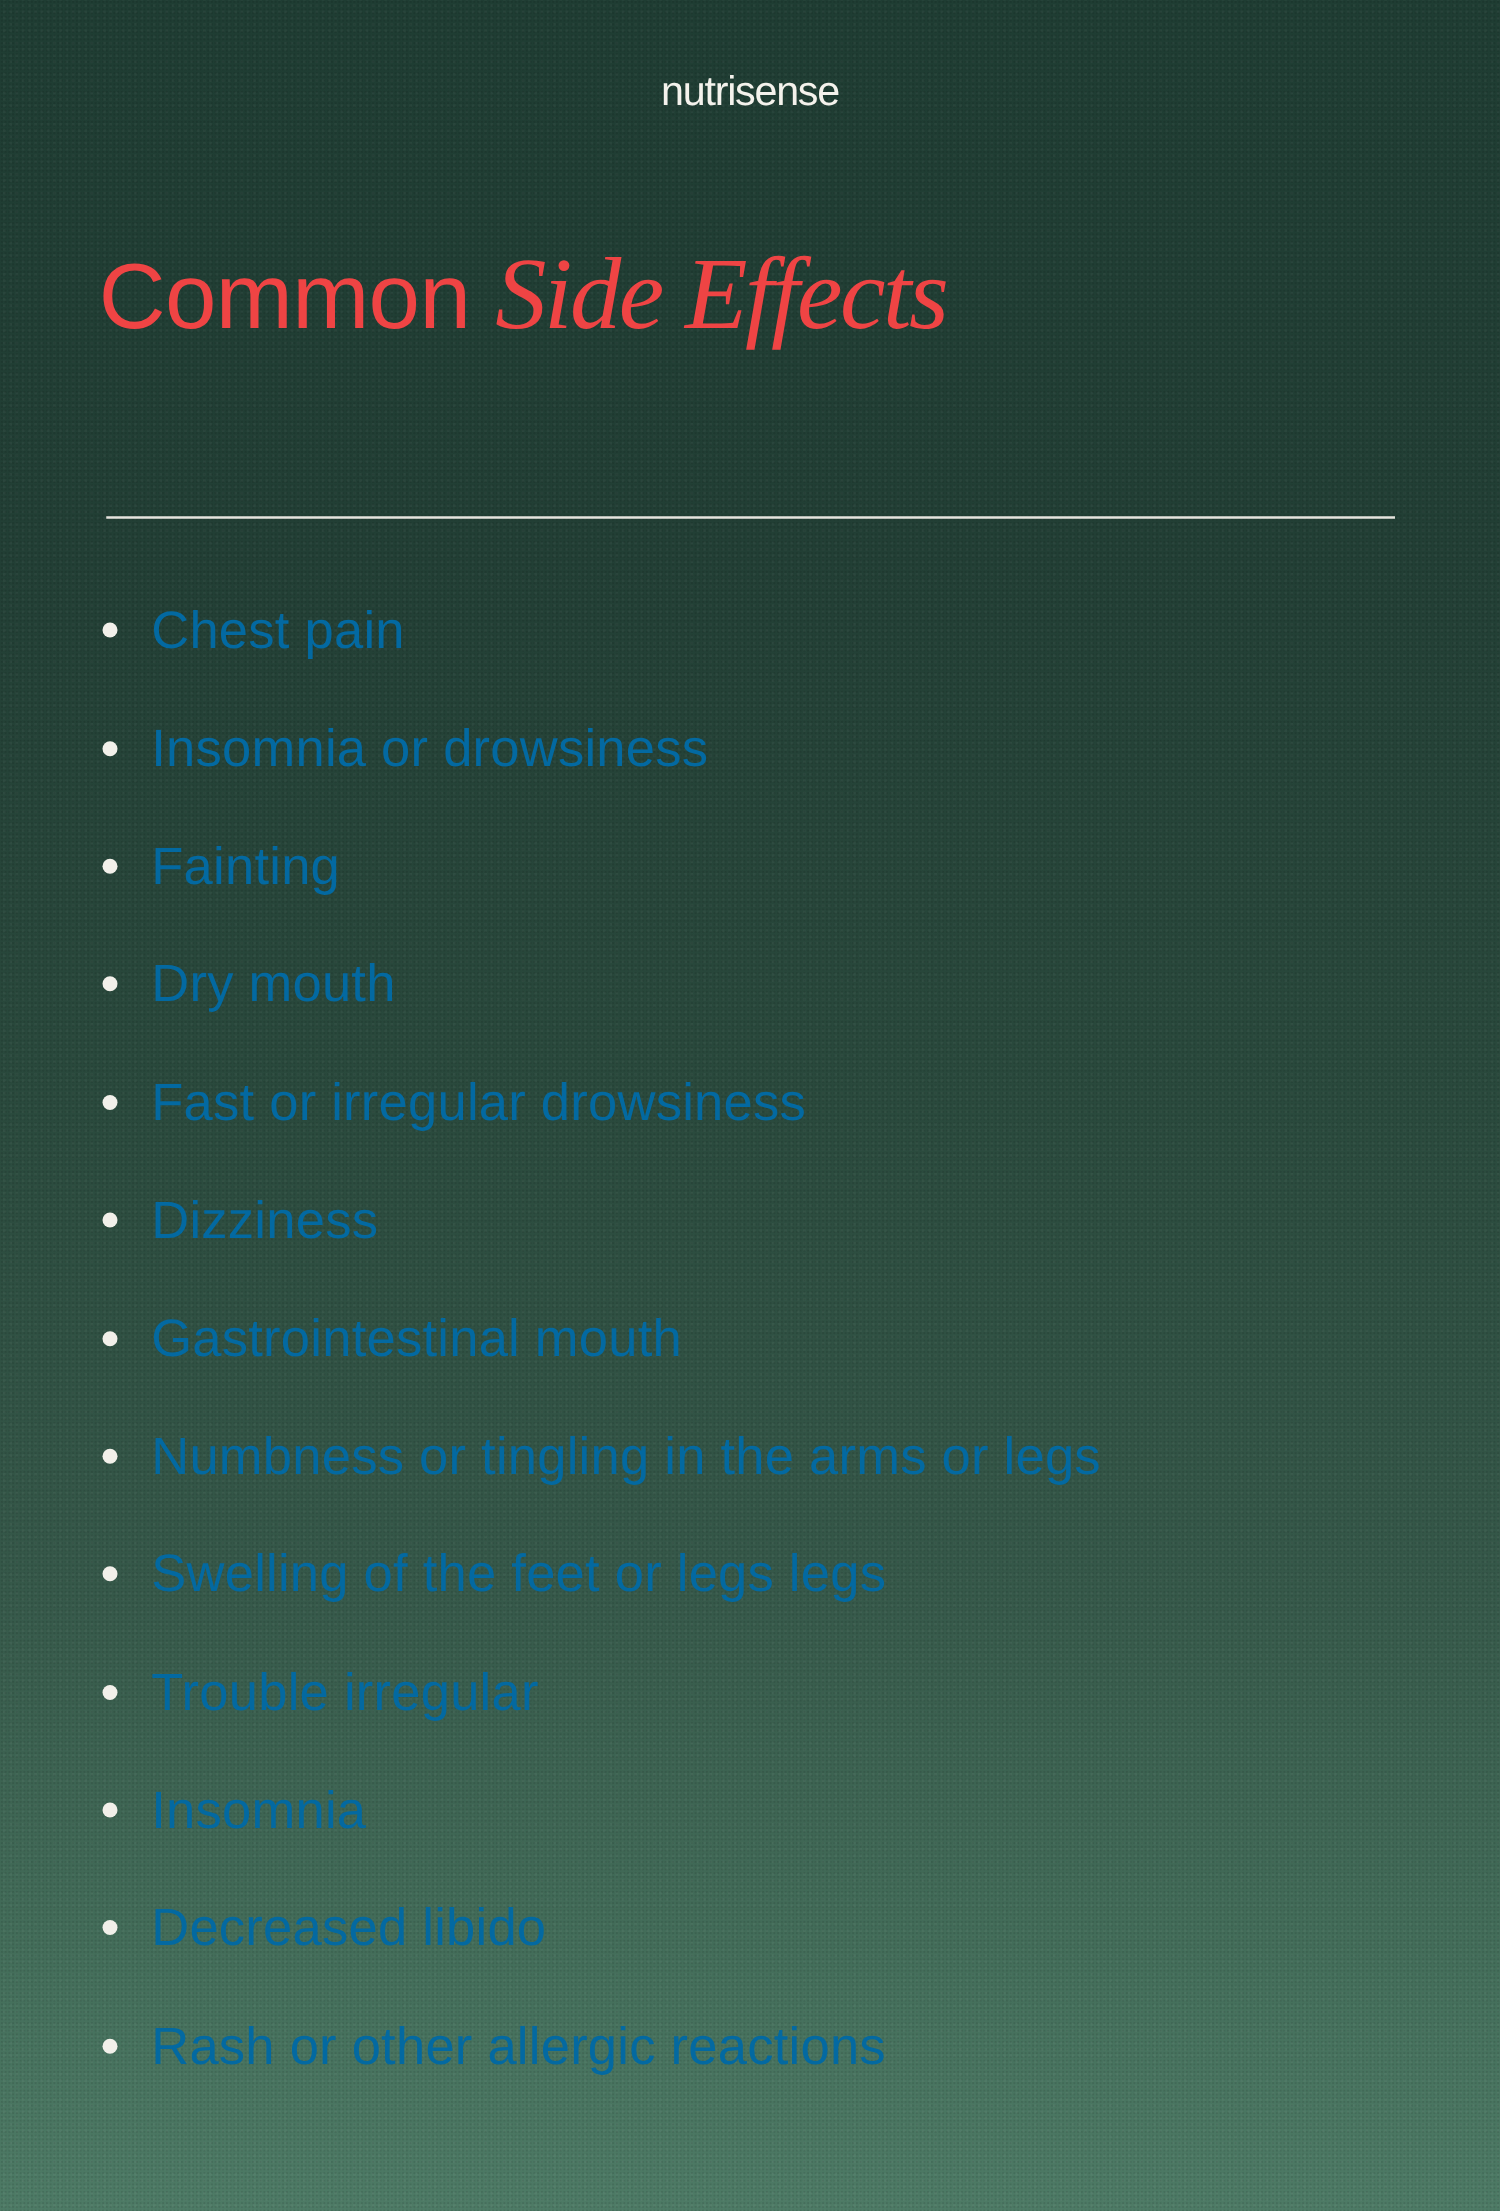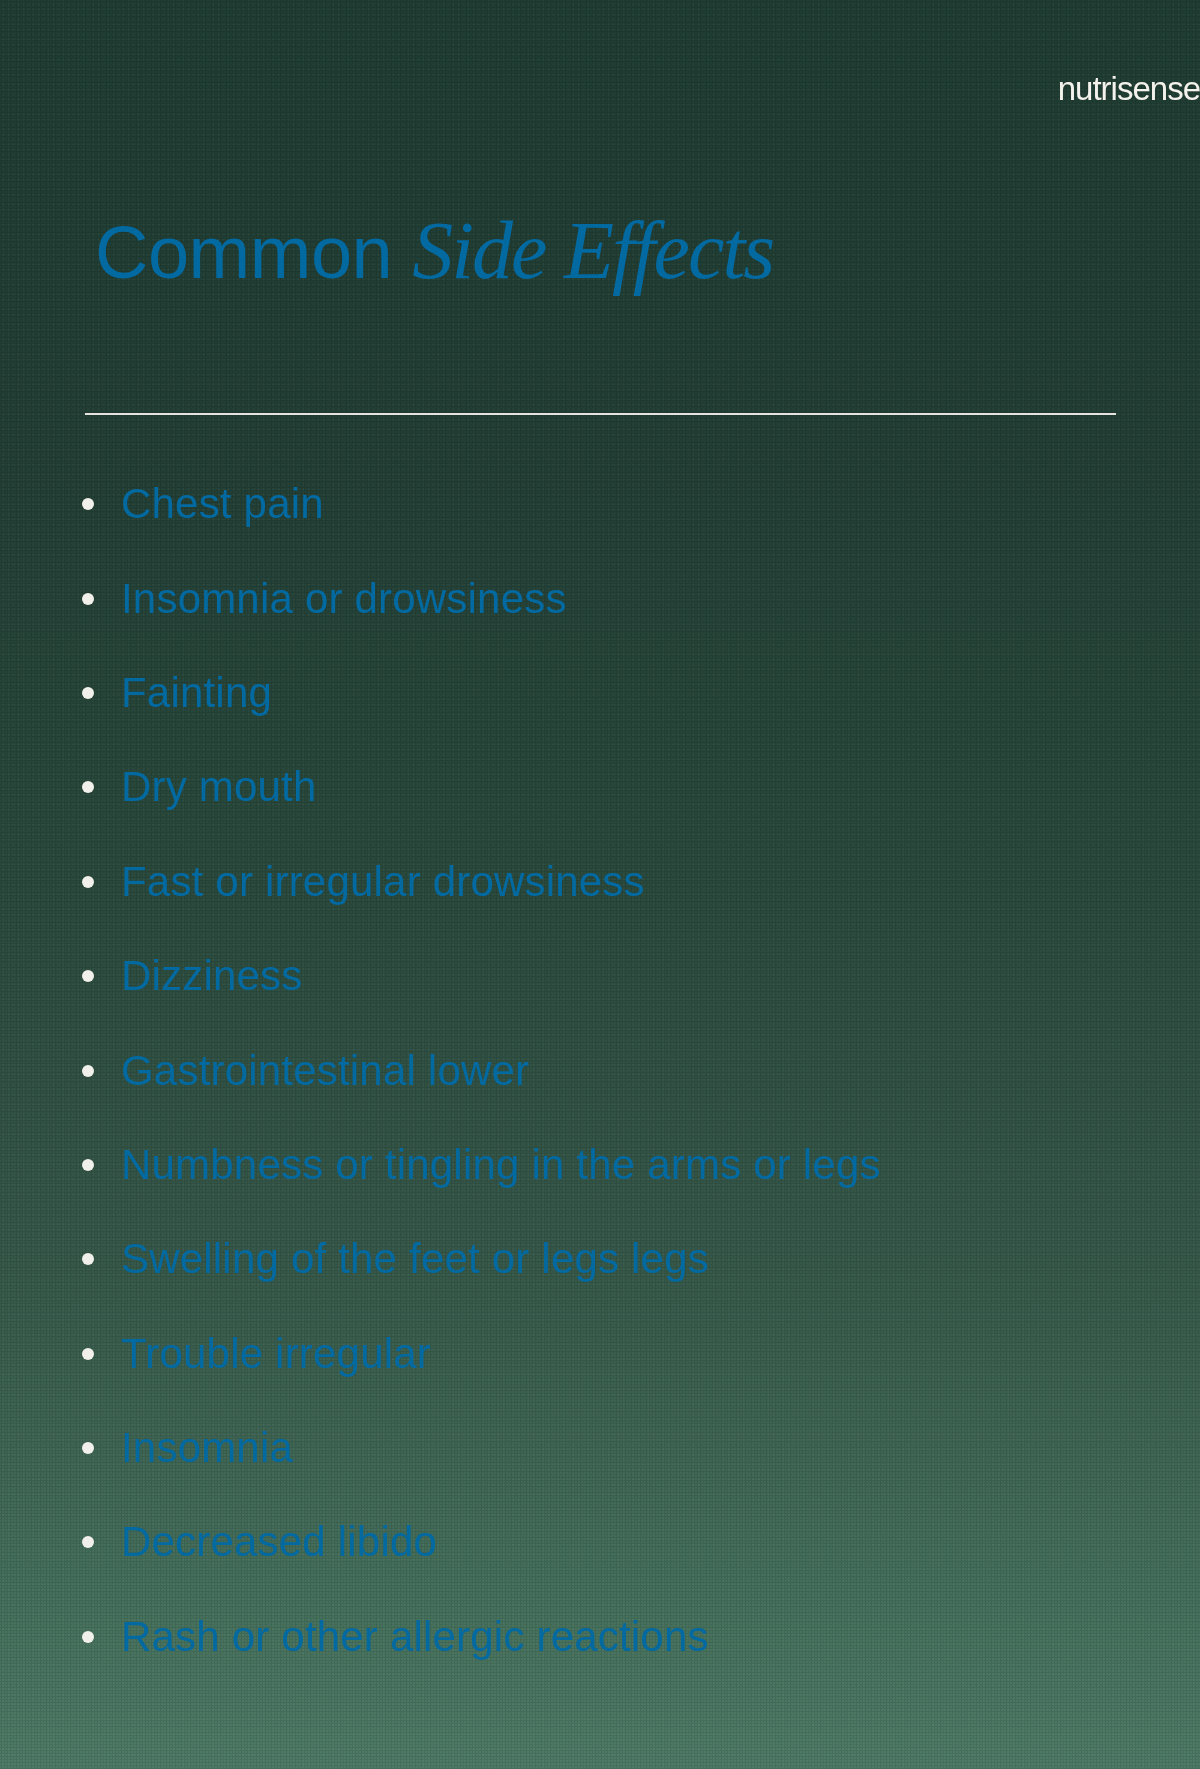--- a/index.html
+++ b/index.html
@@ -20,40 +20,40 @@
       inset: 0;
       background-image:
         radial-gradient(rgba(0,0,0,0.10) 1px, transparent 1.2px),
         radial-gradient(rgba(255,255,255,0.04) 1px, transparent 1.2px);
       background-size: 3px 3px, 5px 5px;
       background-position: 0 0, 1px 2px;
       pointer-events: none;
     }
     .logo {
       position: absolute;
-      top: 72px;
+      top: 56px;
       left: 0;
       width: 1200px;
-      text-align: right;
+      text-align: center;
       font-family: "Liberation Sans", sans-serif;
       font-size: 33px;
       letter-spacing: -1px;
       color: #f4f2ec;
       line-height: 1;
     }
     .title {
       position: absolute;
       left: 79px;
       top: 188px;
-      margin: 16px;
+      margin: 0;
       font-weight: 500;
       font-size: 74px;
       line-height: 93px;
       letter-spacing: -0.5px;
-      color: #0369a1;
+      color: #ef4444;
     }
     .title .line { display: block; white-space: nowrap; }
     .title .serif {
       font-family: "Liberation Serif", "DejaVu Serif", serif;
       font-style: italic;
       font-size: 82px;
       letter-spacing: -2px;
     }
     .divider {
       position: absolute;
@@ -127,21 +127,21 @@
   <li class="item">
       <span class="bullet"></span>
       <span class="item-text">Fast or irregular drowsiness</span>
     </li>
   <li class="item">
       <span class="bullet"></span>
       <span class="item-text">Dizziness</span>
     </li>
   <li class="item">
       <span class="bullet"></span>
-      <span class="item-text">Gastrointestinal lower</span>
+      <span class="item-text">Gastrointestinal mouth</span>
     </li>
   <li class="item">
       <span class="bullet"></span>
       <span class="item-text">Numbness or tingling in the arms or legs</span>
     </li>
   <li class="item">
       <span class="bullet"></span>
       <span class="item-text">Swelling of the feet or legs legs</span>
     </li>
   <li class="item">

